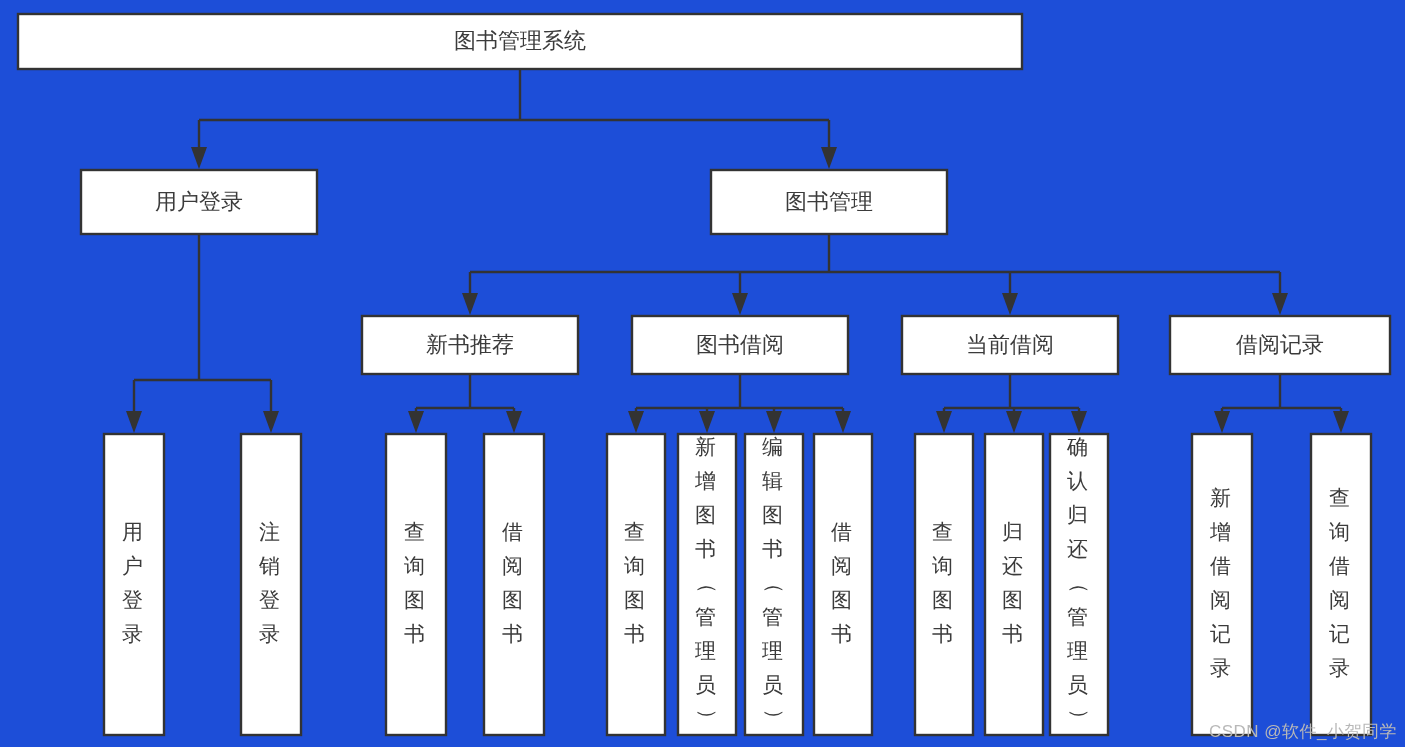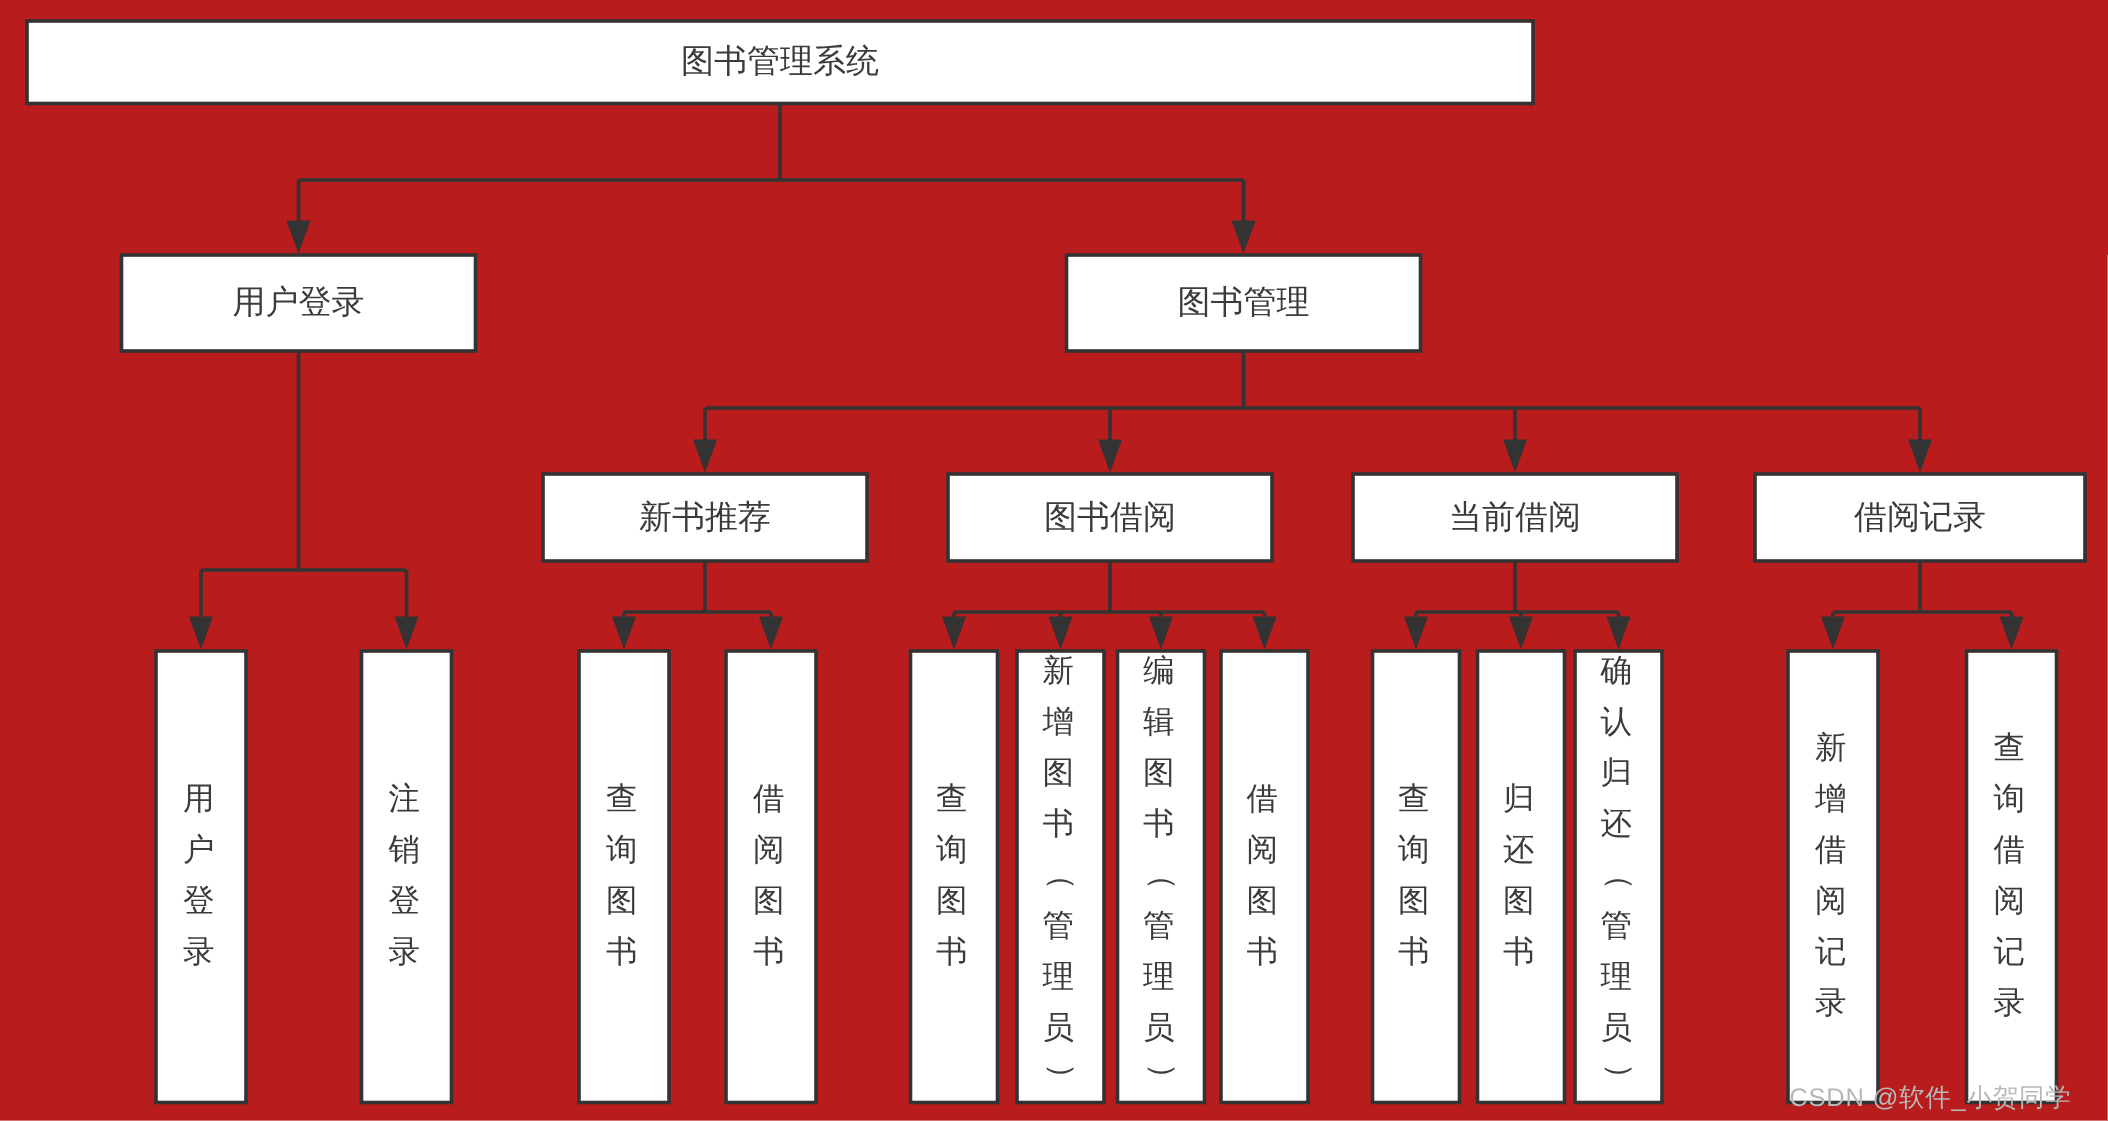--- a/index.html
+++ b/index.html
@@ -10,21 +10,21 @@
   body {
     width: 1405px;
     height: 747px;
     font-family: "Liberation Sans", "DejaVu Sans", sans-serif;
     overflow: hidden;
   }
   #diagram-root {
     position: relative;
     width: 1405px;
     height: 747px;
-    background: #b91c1c;
+    background: #1d4ed8;
   }
   svg.flow {
     position: absolute;
     top: 0;
     left: 0;
     width: 1405px;
     height: 747px;
   }
   .node-rect {
     fill: #ffffff;
@@ -47,21 +47,21 @@
     font-size: 22px;
     text-anchor: middle;
     dominant-baseline: middle;
   }
   .node-label.vertical {
     font-size: 21px;
     letter-spacing: 3px;
   }
   .watermark {
     position: absolute;
-    right: 24px;
+    right: 8px;
     bottom: 4px;
     font-family: "Liberation Sans", "DejaVu Sans", sans-serif;
     font-size: 17px;
     color: #b8b8b8;
     white-space: nowrap;
     letter-spacing: 0.5px;
   }
 </style>
 </head>
 <body>

